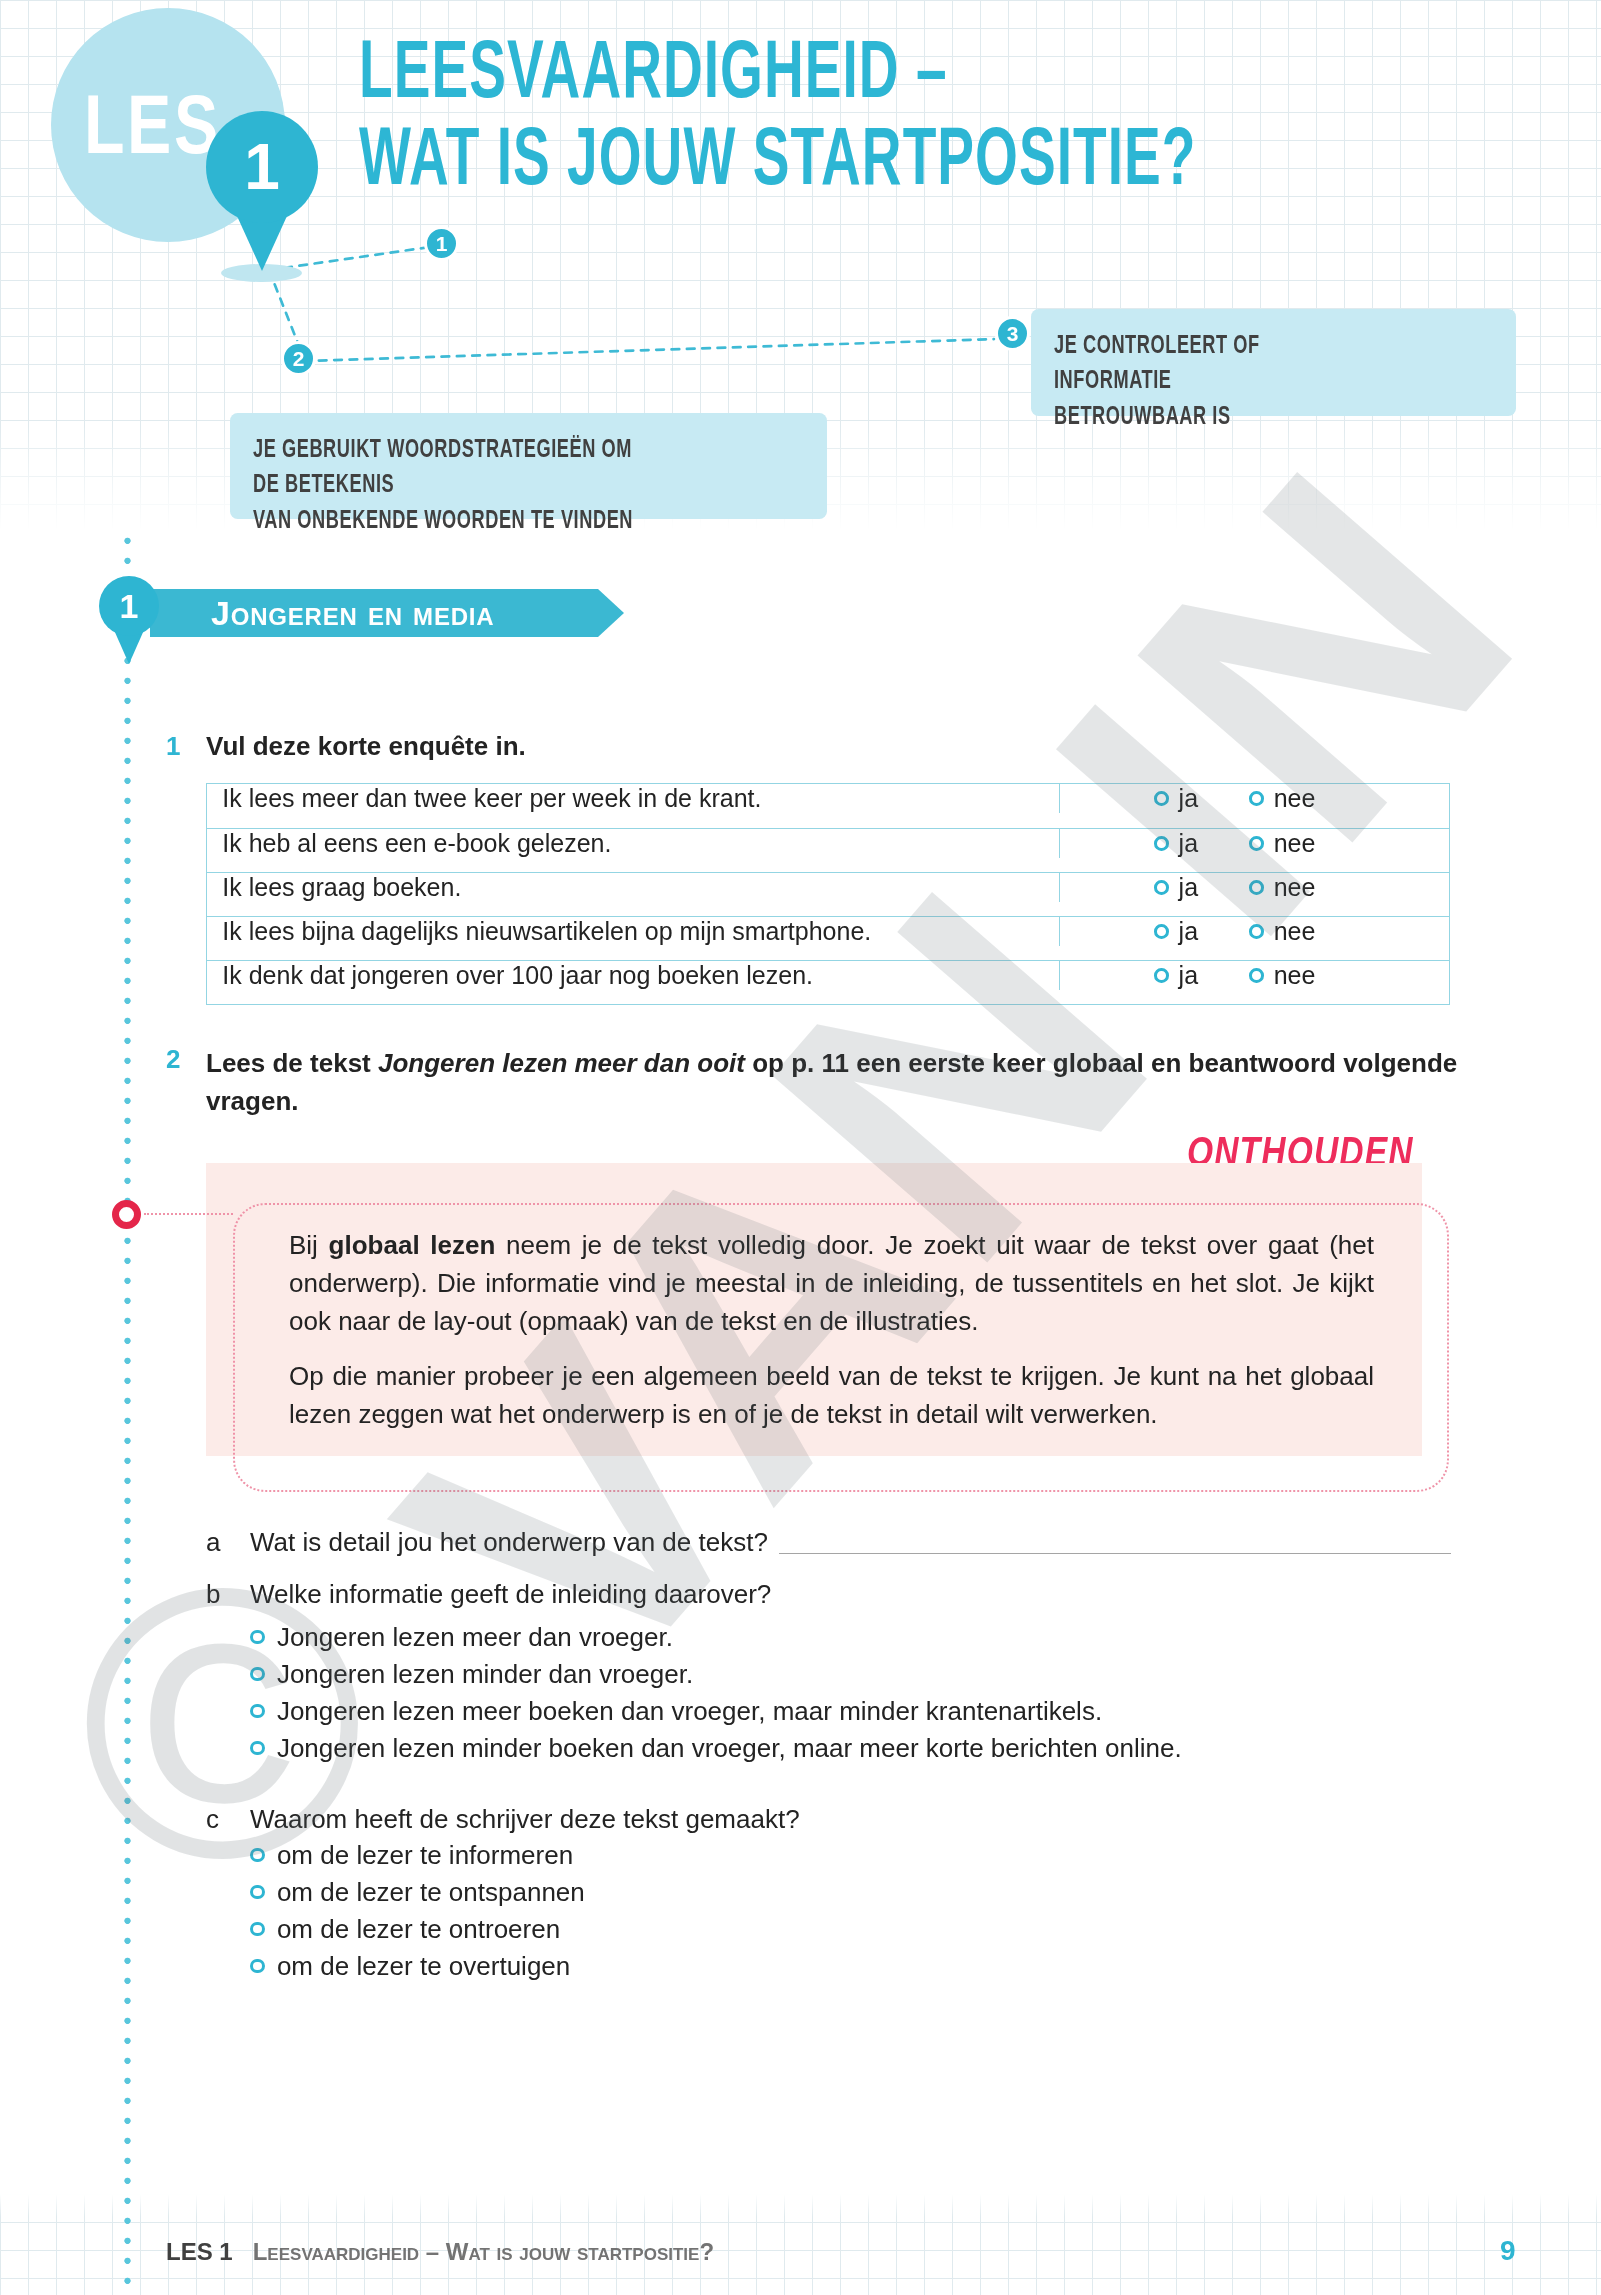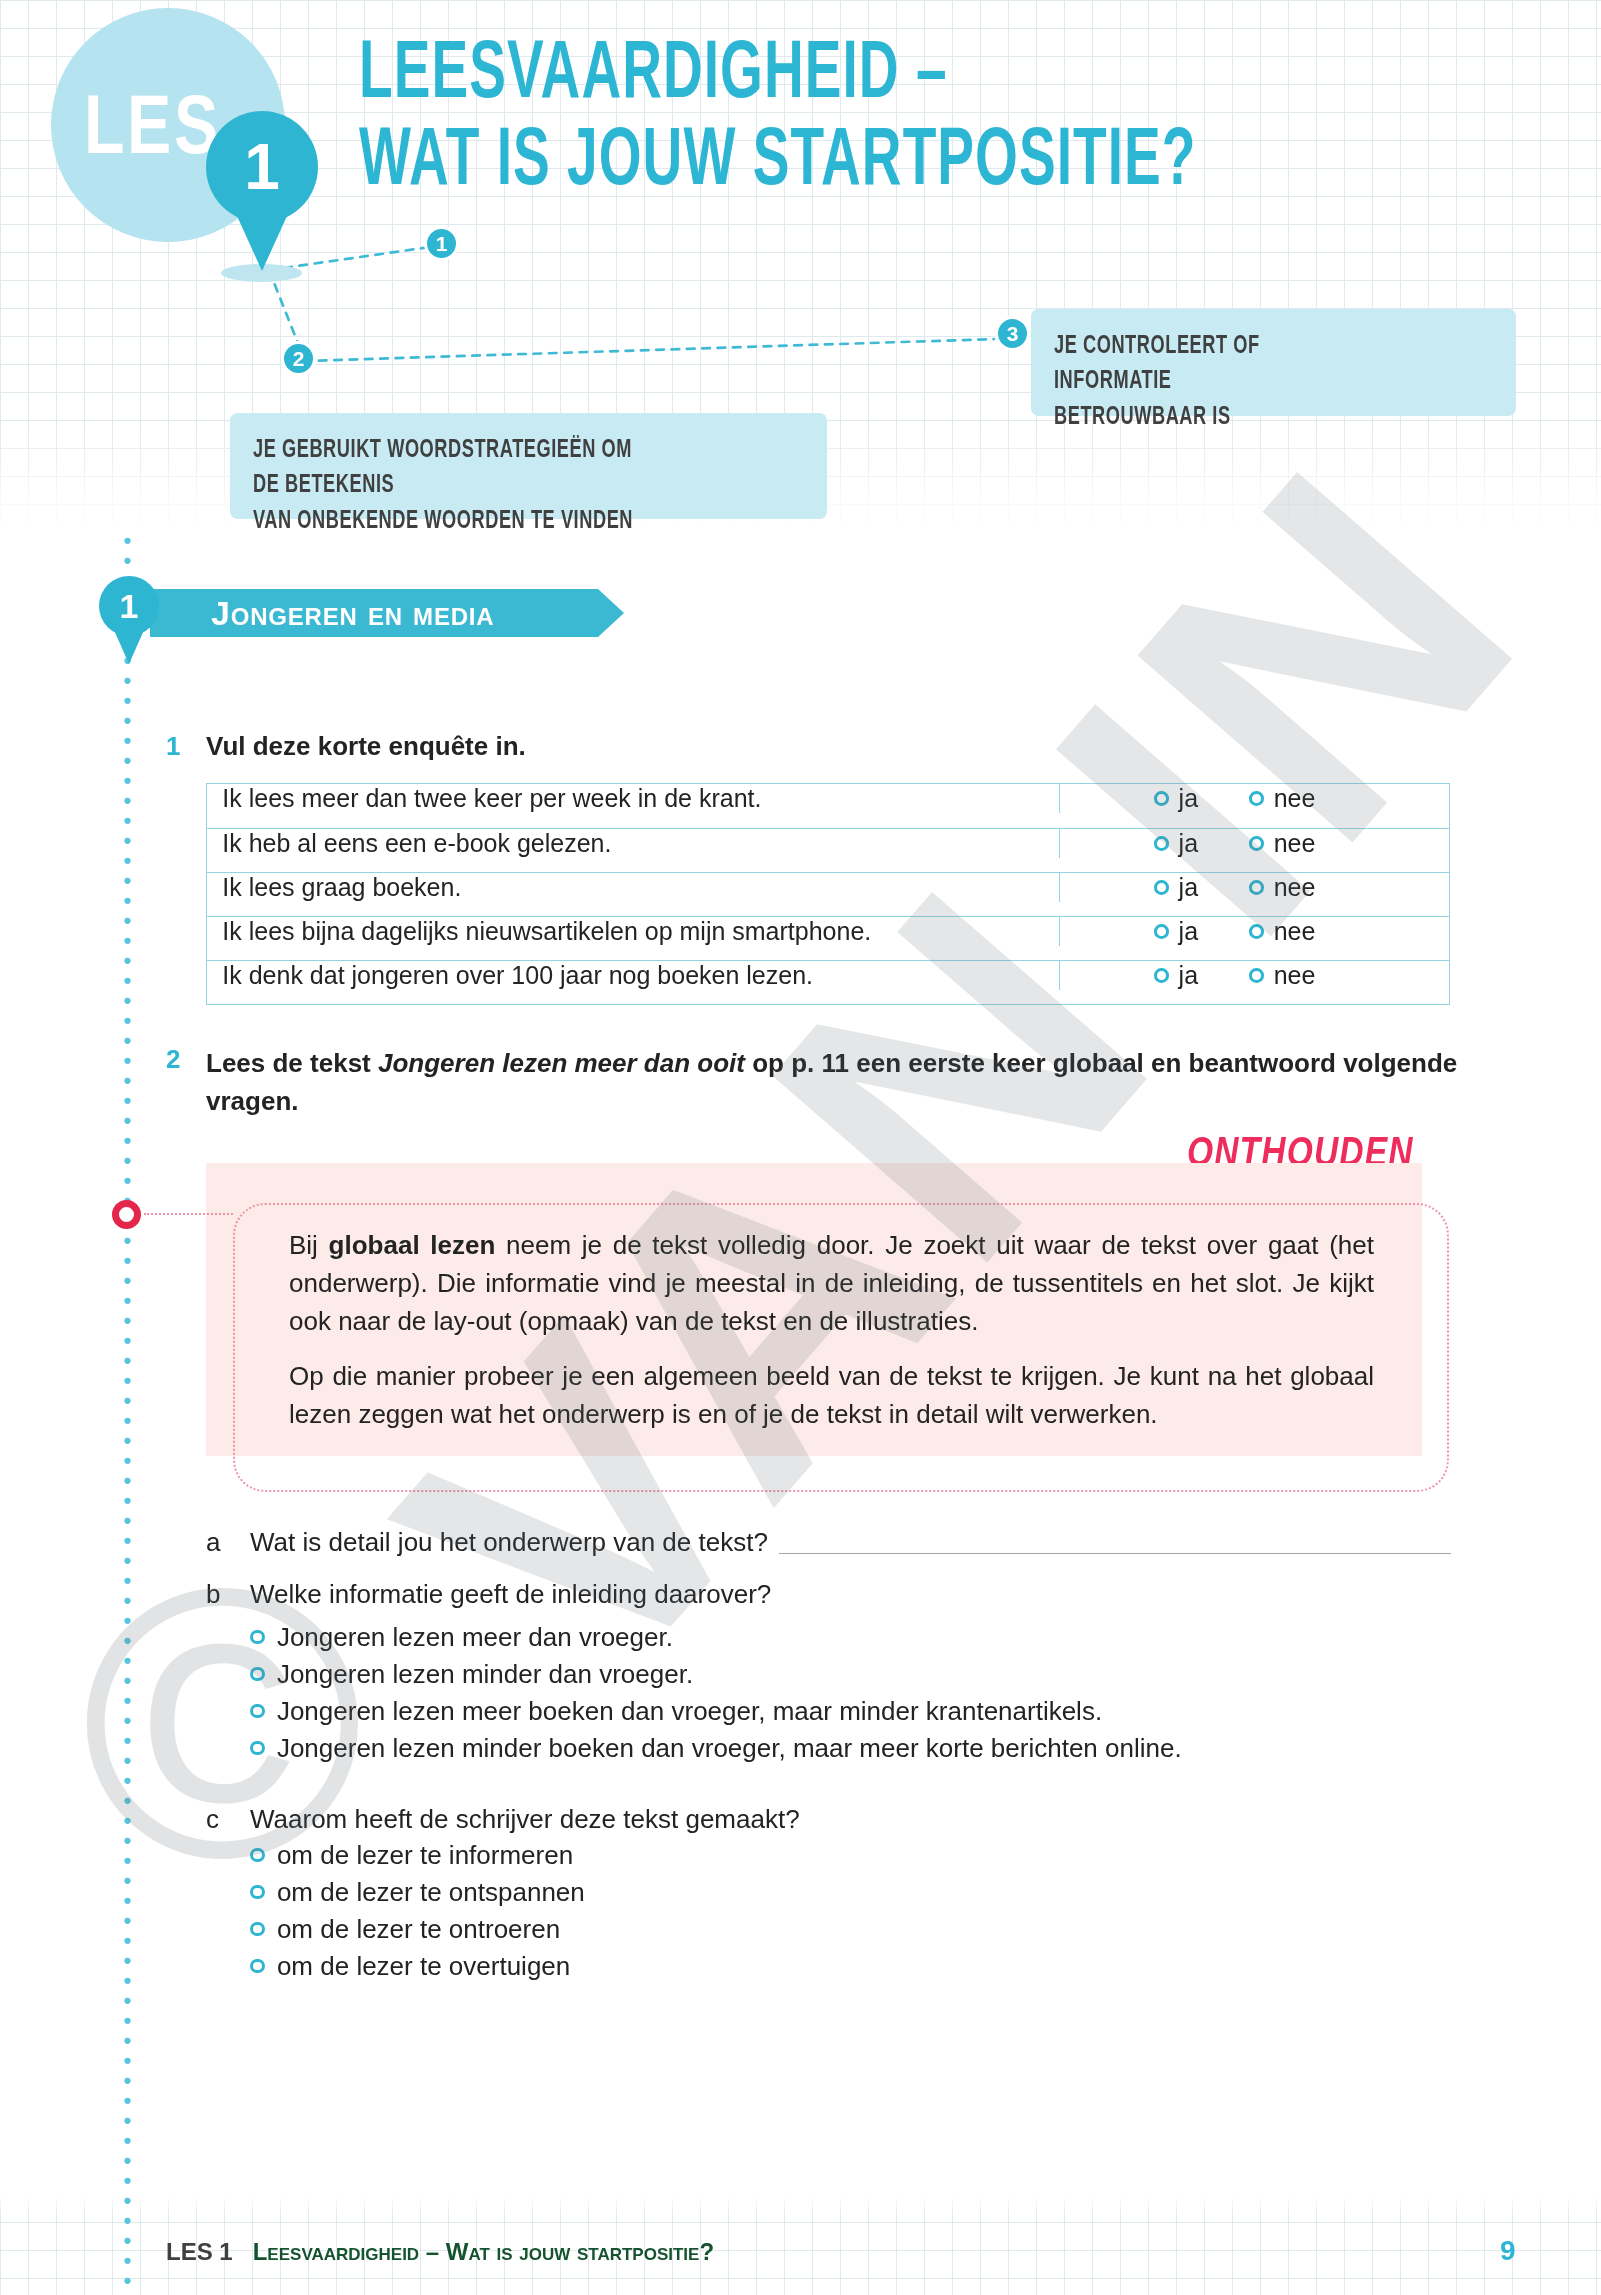--- a/index.html
+++ b/index.html
@@ -130,21 +130,21 @@
   #q-b { top:1579px; }
   #q-c { top:1804px; }
   .opt-list { position:absolute; left:250px; display:flex; flex-direction:column; gap:11px; }
   #q-b-opts { top:1624px; }
   #q-c-opts { top:1842px; }
   .opt-item { display:flex; align-items:center; gap:12.3px; font-size:26px; height:26px; }
 
   
   #footer { position:absolute; left:166px; top:2238px; display:flex; align-items:baseline; gap:20px; }
   #footer-les { color:#404040; font-weight:bold; font-size:24px; }
-  #footer-title { color:#14532d; font-weight:bold; font-size:24px; font-variant:small-caps; }
+  #footer-title { color:#737373; font-weight:bold; font-size:24px; font-variant:small-caps; }
   #page-number { position:absolute; left:1500px; top:2235px; color:#2eb5d2;
     font-weight:bold; font-size:28px; }
 
   
   #watermark { position:absolute; left:69px; top:837px; width:1781px; height:476px;
     display:flex; align-items:center; justify-content:center; transform:rotate(-49deg);
     font-size:414px; font-weight:bold; color:#5f6b70; opacity:0.16; letter-spacing:9.2px;
     white-space:nowrap; z-index:6; pointer-events:none; }
   #copyright-mark { position:absolute; left:81px; top:1531px; font-size:384px; line-height:1;
     color:#5f6b70; opacity:0.18; z-index:6; pointer-events:none; }

